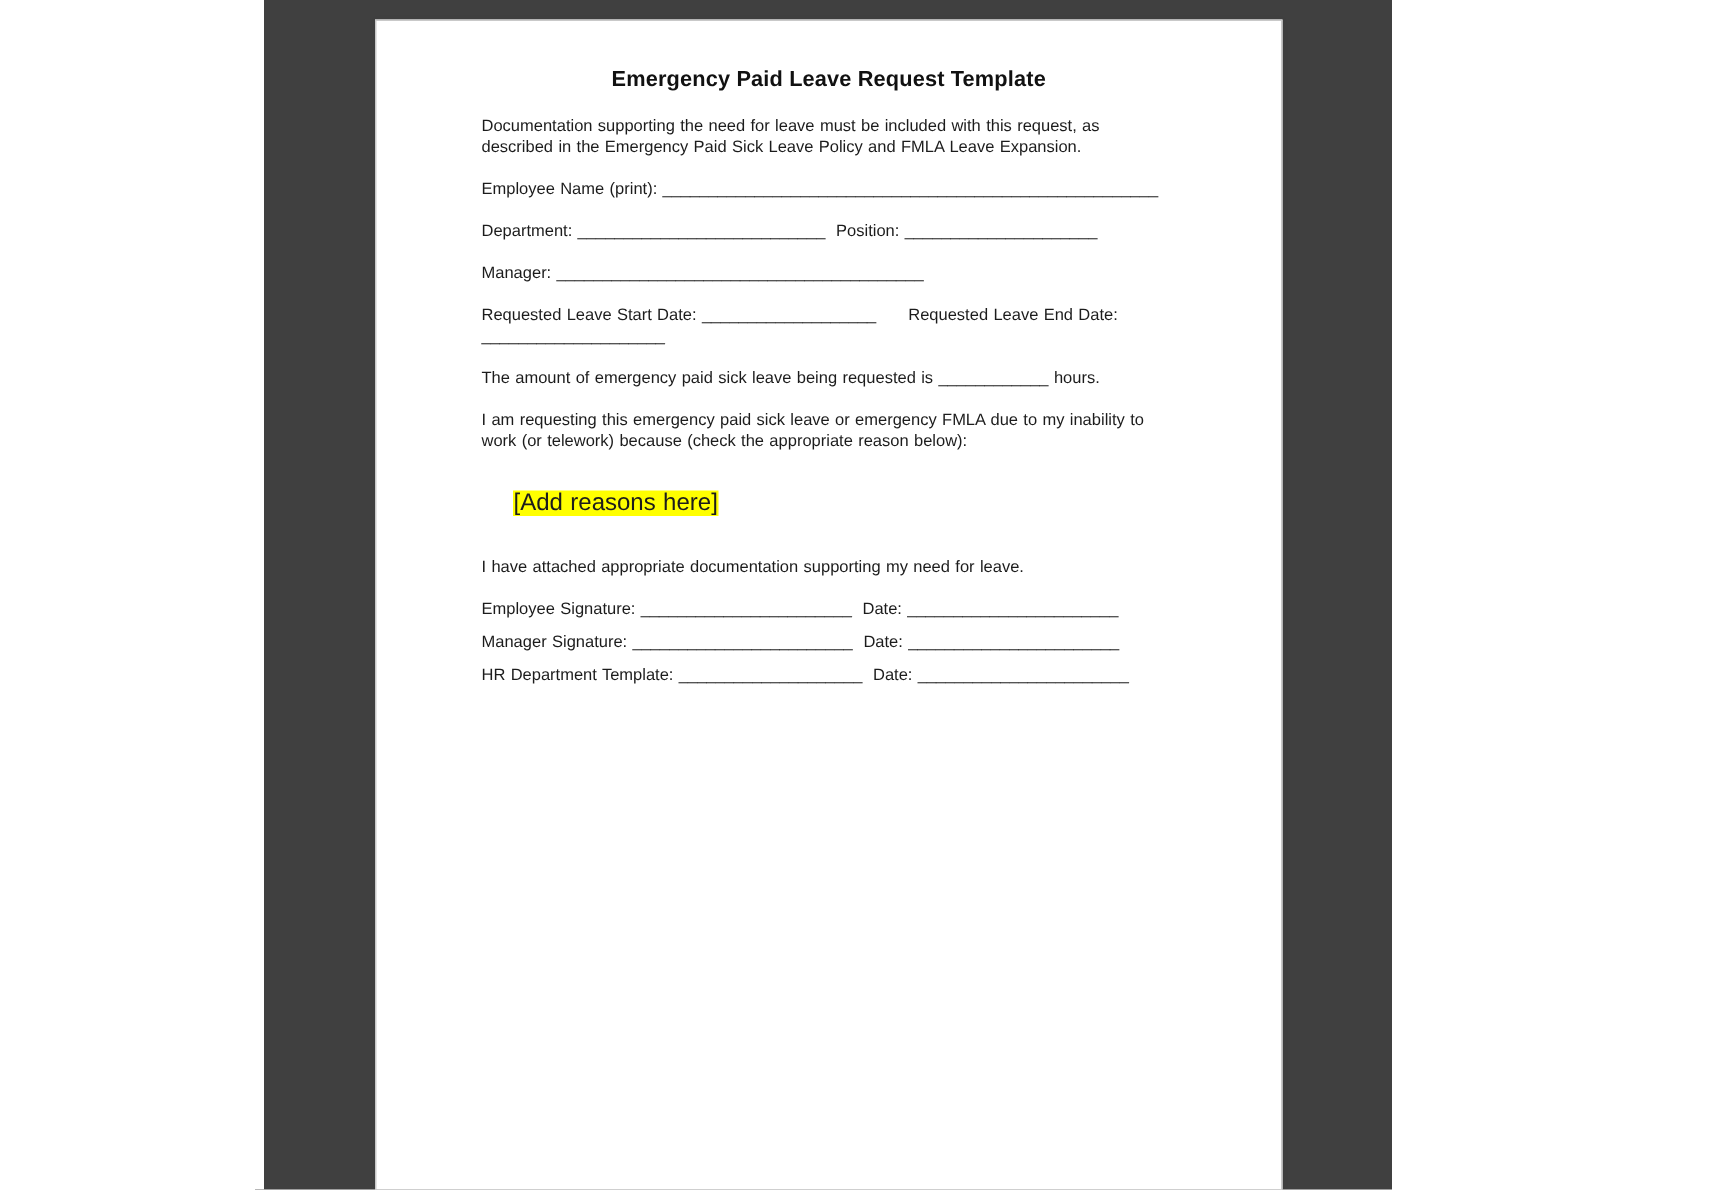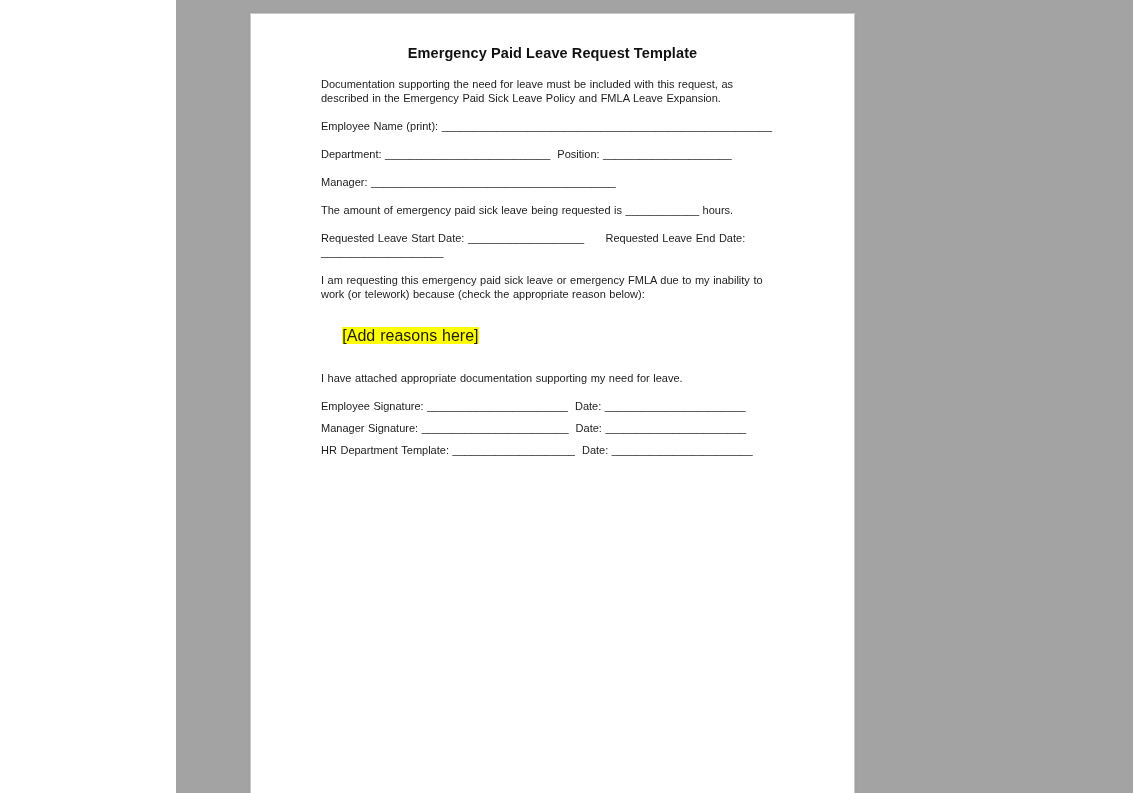--- a/index.html
+++ b/index.html
@@ -3,23 +3,23 @@
 <meta charset="utf-8">
 <style>
   * { margin: 0; padding: 0; box-sizing: border-box; }
   html, body { width: 100%; height: 100%; }
   body {
     font-family: "Liberation Sans", sans-serif;
     background: #ffffff;
   }
   .canvas {
     position: relative;
-    width: 1133px;
+    width: 928px;
     height: 793px;
-    background: #a3a3a3;
+    background: #404040;
     overflow: hidden;
   }
   .left-strip {
     position: absolute;
     left: 0; top: 0;
     width: 176px;
     height: 793px;
     background: #ffffff;
   }
   .doc-page {
@@ -75,23 +75,23 @@
     <div class="doc-title">Emergency Paid Leave Request Template</div>
 
     <div class="line">Documentation supporting the need for leave must be included with this request, as described in the Emergency Paid Sick Leave Policy and FMLA Leave Expansion.</div>
 
     <div class="line">Employee Name (print): ______________________________________________________</div>
 
     <div class="line">Department: ___________________________  Position: _____________________</div>
 
     <div class="line">Manager: ________________________________________</div>
 
+    <div class="line">Requested Leave Start Date: ___________________      Requested Leave End Date: ____________________</div>
+
     <div class="line">The amount of emergency paid sick leave being requested is ____________ hours.</div>
-
-    <div class="line">Requested Leave Start Date: ___________________      Requested Leave End Date: ____________________</div>
 
     <div class="line">I am requesting this emergency paid sick leave or emergency FMLA due to my inability to work (or telework) because (check the appropriate reason below):</div>
 
     <div class="line highlight-line">
       <span class="highlight">[Add reasons here]</span>
     </div>
 
     <div class="line">I have attached appropriate documentation supporting my need for leave.</div>
 
     <div class="line sig">Employee Signature: _______________________  Date: _______________________</div>

